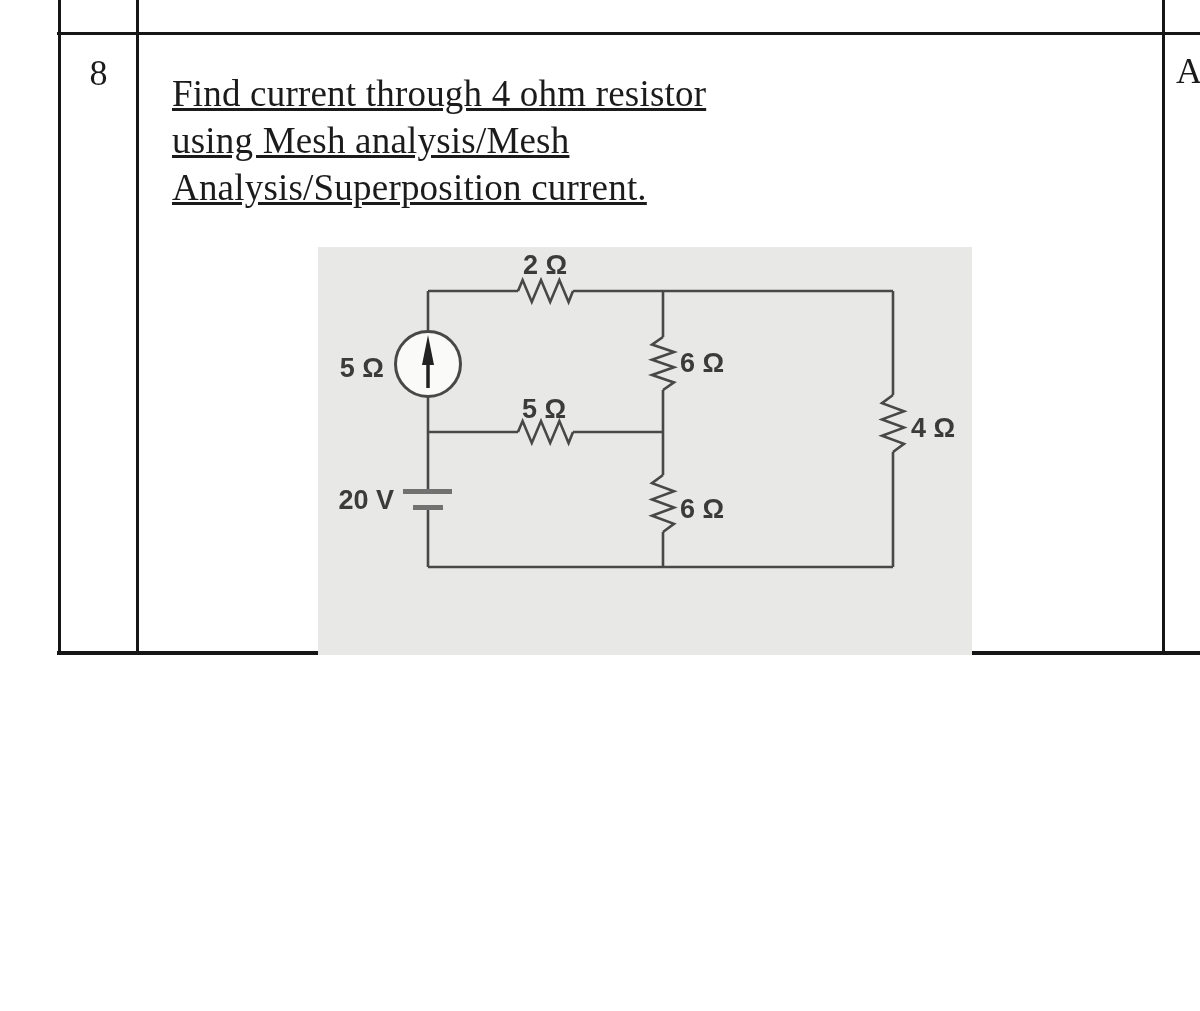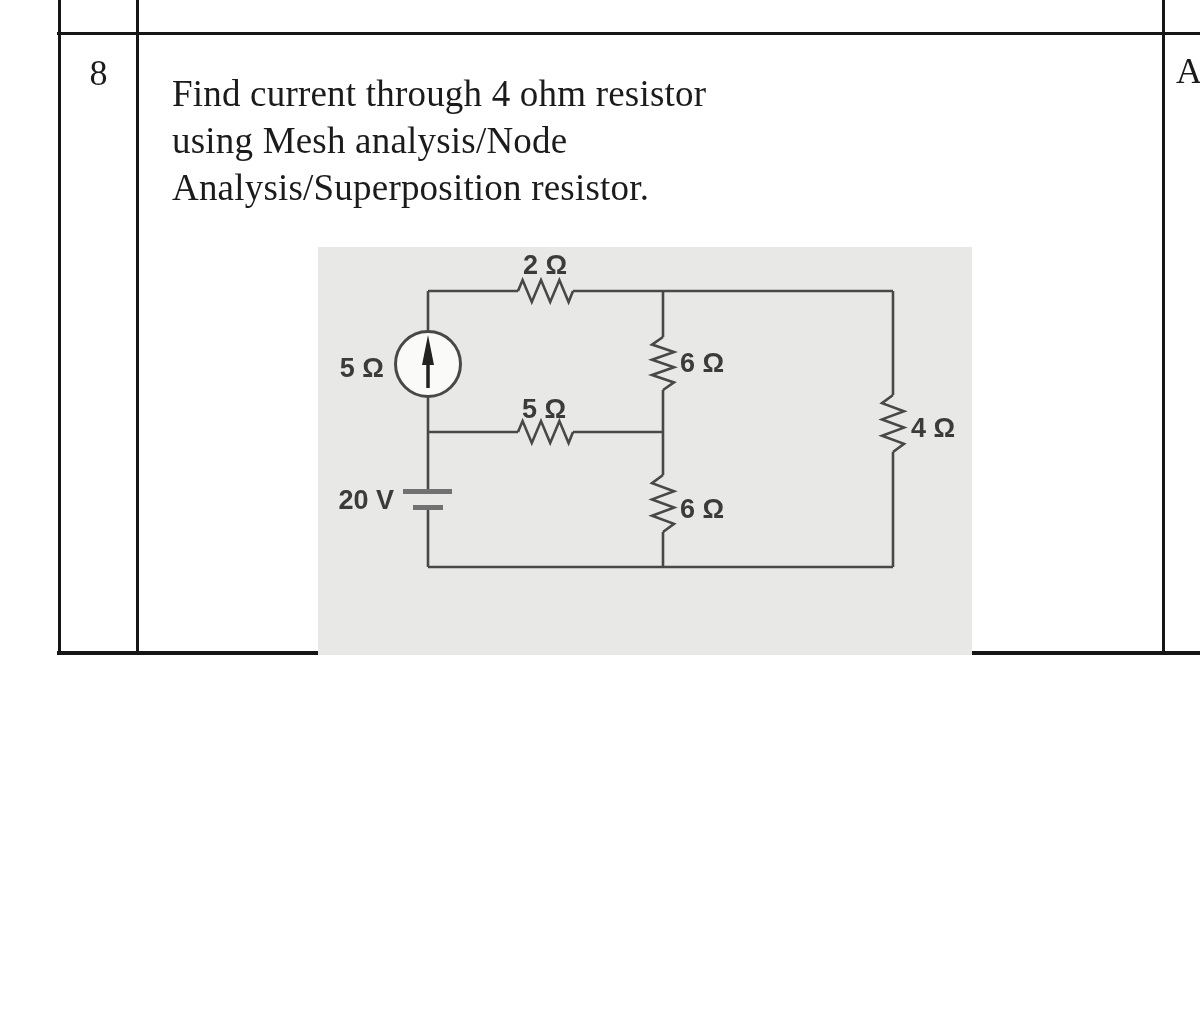--- a/index.html
+++ b/index.html
@@ -21,20 +21,21 @@
   .h-bottom { top: 651px; height: 4px; }
 
   .row-number {
     position: absolute; left: 61px; top: 52px; width: 75px;
     text-align: center; font-size: 36px; color: #1b1b1b;
   }
   .question {
     position: absolute; left: 172px; top: 70px; width: 920px;
     font-size: 37px; line-height: 47px; color: #1b1b1b;
     letter-spacing: 0.2px;
+    text-decoration: underline;
   }
   .question div { white-space: nowrap; }
 
   .answer-letter {
     position: absolute; left: 1176px; top: 50px;
     font-size: 36px; color: #1b1b1b;
   }
 
   .circuit-panel {
     position: absolute; left: 318px; top: 247px;
@@ -56,22 +57,22 @@
   <div class="vline v1"></div>
   <div class="vline v2"></div>
   <div class="vline v3"></div>
   <div class="hline h-top"></div>
   <div class="hline h-bottom"></div>
 
   <div class="row-number">8</div>
 
   <div class="question">
     <div>Find current through 4 ohm resistor</div>
-    <div>using Mesh analysis/Node</div>
-    <div>Analysis/Superposition resistor.</div>
+    <div>using Mesh analysis/Mesh</div>
+    <div>Analysis/Superposition current.</div>
   </div>
 
   <div class="answer-letter">A</div>
 
   <div class="circuit-panel">
     <svg viewBox="0 0 654 336" xmlns="http://www.w3.org/2000/svg">
 
       <path d="M110,44 H200 M255,44 H575
                M110,44 V84
                M110,150 V244

